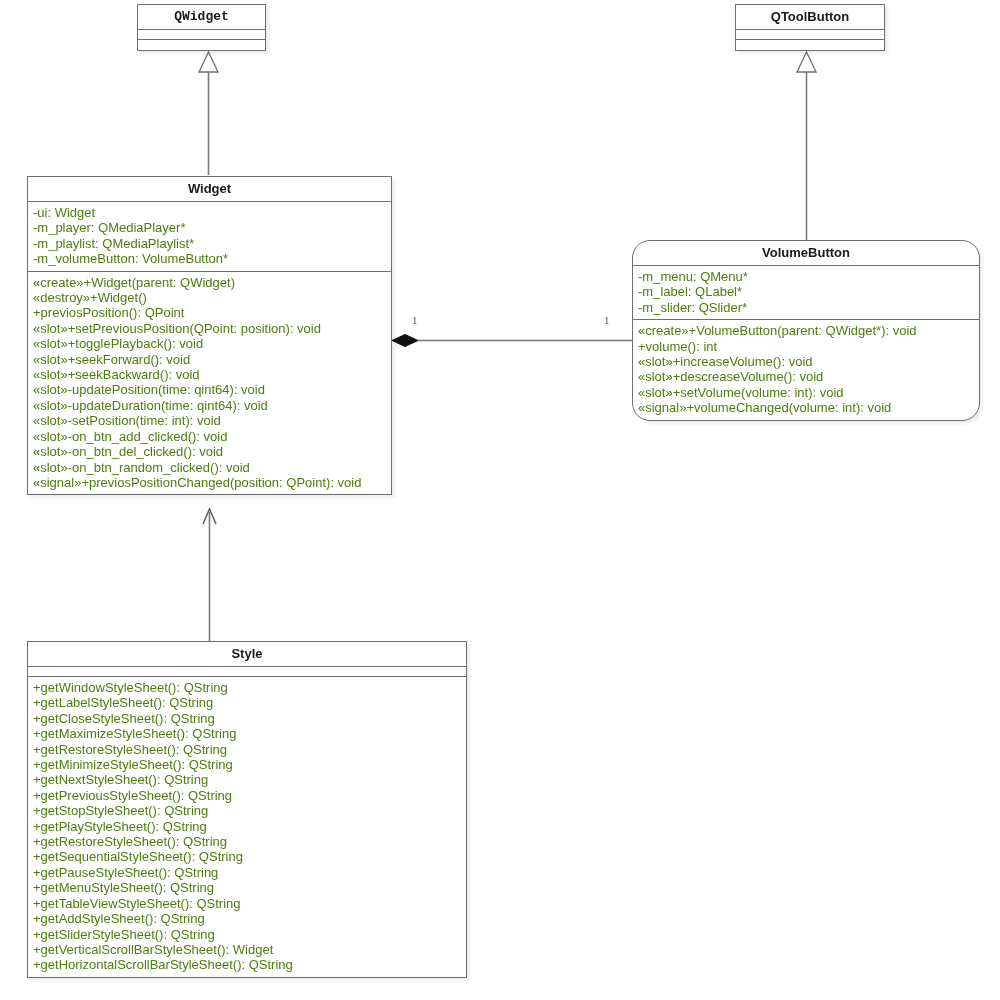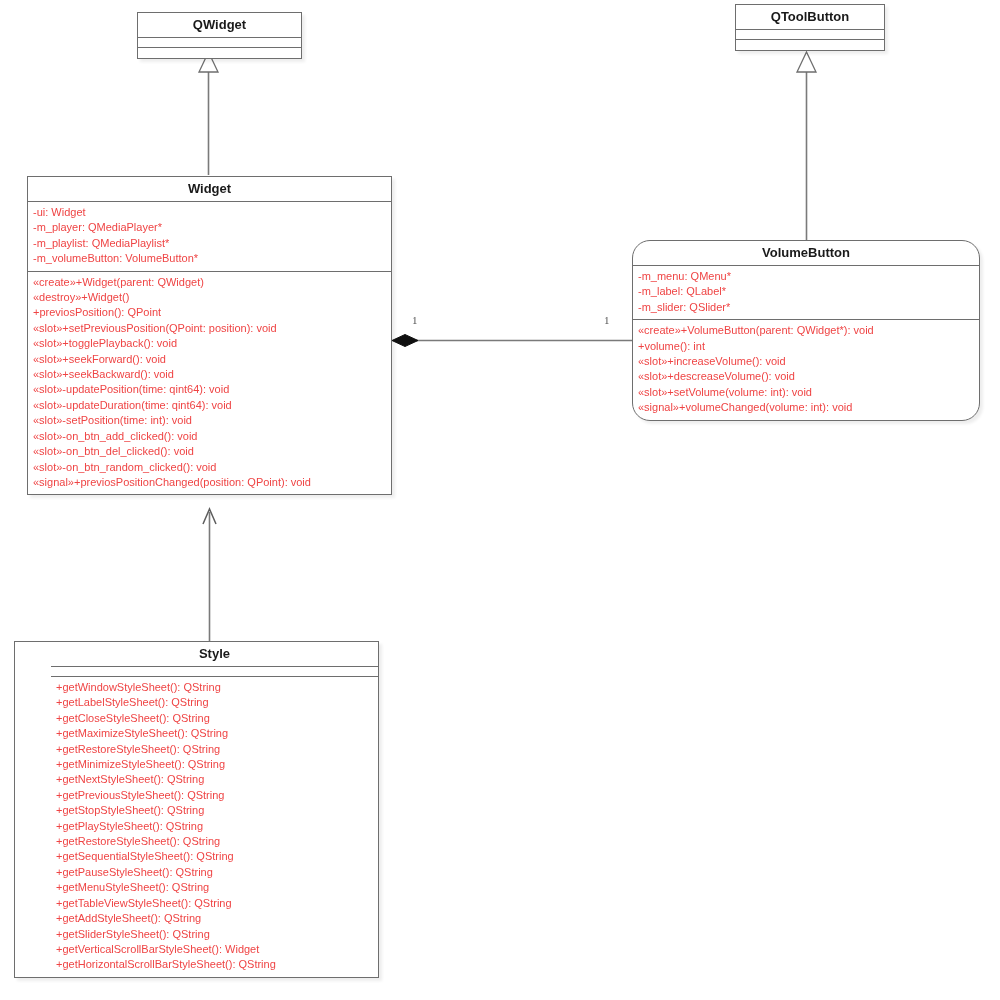--- a/index.html
+++ b/index.html
@@ -39,23 +39,23 @@
     box-sizing: border-box;
   }
   .uml-compartment:last-child {
     border-bottom: none;
   }
   .uml-compartment.empty {
     height: 10px;
     padding: 0;
   }
   .uml-line {
-    font-size: 11px;
+    font-size: 13px;
     line-height: 15.4px;
-    color: #ef4444;
+    color: #4d7c0f;
     white-space: pre;
   }
   svg.overlay {
     position: absolute;
     left: 0;
     top: 0;
     width: 1000px;
     height: 1000px;
     pointer-events: none;
   }
@@ -82,21 +82,21 @@
     <line x1="209.5" y1="645" x2="209.5" y2="512" stroke="#7a7a7a" stroke-width="1.6"></line>
     <polyline points="203,524 209.5,509 216,524" fill="none" stroke="#5d5d5d" stroke-width="1.5"></polyline>
 
     <line x1="408" y1="340.5" x2="632" y2="340.5" stroke="#7a7a7a" stroke-width="1.6"></line>
     <polygon points="392,340.5 405,334.5 418,340.5 405,346.5" fill="#101010" stroke="#101010" stroke-width="1"></polygon>
   </svg>
 
   <div class="mult-label" style="left:412px; top:314px;">1</div>
   <div class="mult-label" style="left:604px; top:314px;">1</div>
 
-  <div class="uml-class" style="left:137px; top:12px; width:165px;">
+  <div class="uml-class" style="left:137px; top:4px; width:129px;font-family:Liberation Mono, monospace;">
     <div class="uml-title">QWidget</div>
     <div class="uml-compartment empty"></div>
     <div class="uml-compartment empty"></div>
   </div>
 
   <div class="uml-class" style="left:735px; top:4px; width:150px;">
     <div class="uml-title">QToolButton</div>
     <div class="uml-compartment empty"></div>
     <div class="uml-compartment empty"></div>
   </div>
@@ -137,21 +137,21 @@
     <div class="uml-compartment">
         <div class="uml-line">«create»+VolumeButton(parent: QWidget*): void</div>
         <div class="uml-line">+volume(): int</div>
         <div class="uml-line">«slot»+increaseVolume(): void</div>
         <div class="uml-line">«slot»+descreaseVolume(): void</div>
         <div class="uml-line">«slot»+setVolume(volume: int): void</div>
         <div class="uml-line">«signal»+volumeChanged(volume: int): void</div>
       </div>
   </div>
 
-  <div class="uml-class" style="left:14px; top:641px; width:365px;padding-left:36px;">
+  <div class="uml-class" style="left:27px; top:641px; width:440px;">
     <div class="uml-title">Style</div>
     <div class="uml-compartment empty"></div>
     <div class="uml-compartment">
         <div class="uml-line">+getWindowStyleSheet(): QString</div>
         <div class="uml-line">+getLabelStyleSheet(): QString</div>
         <div class="uml-line">+getCloseStyleSheet(): QString</div>
         <div class="uml-line">+getMaximizeStyleSheet(): QString</div>
         <div class="uml-line">+getRestoreStyleSheet(): QString</div>
         <div class="uml-line">+getMinimizeStyleSheet(): QString</div>
         <div class="uml-line">+getNextStyleSheet(): QString</div>

